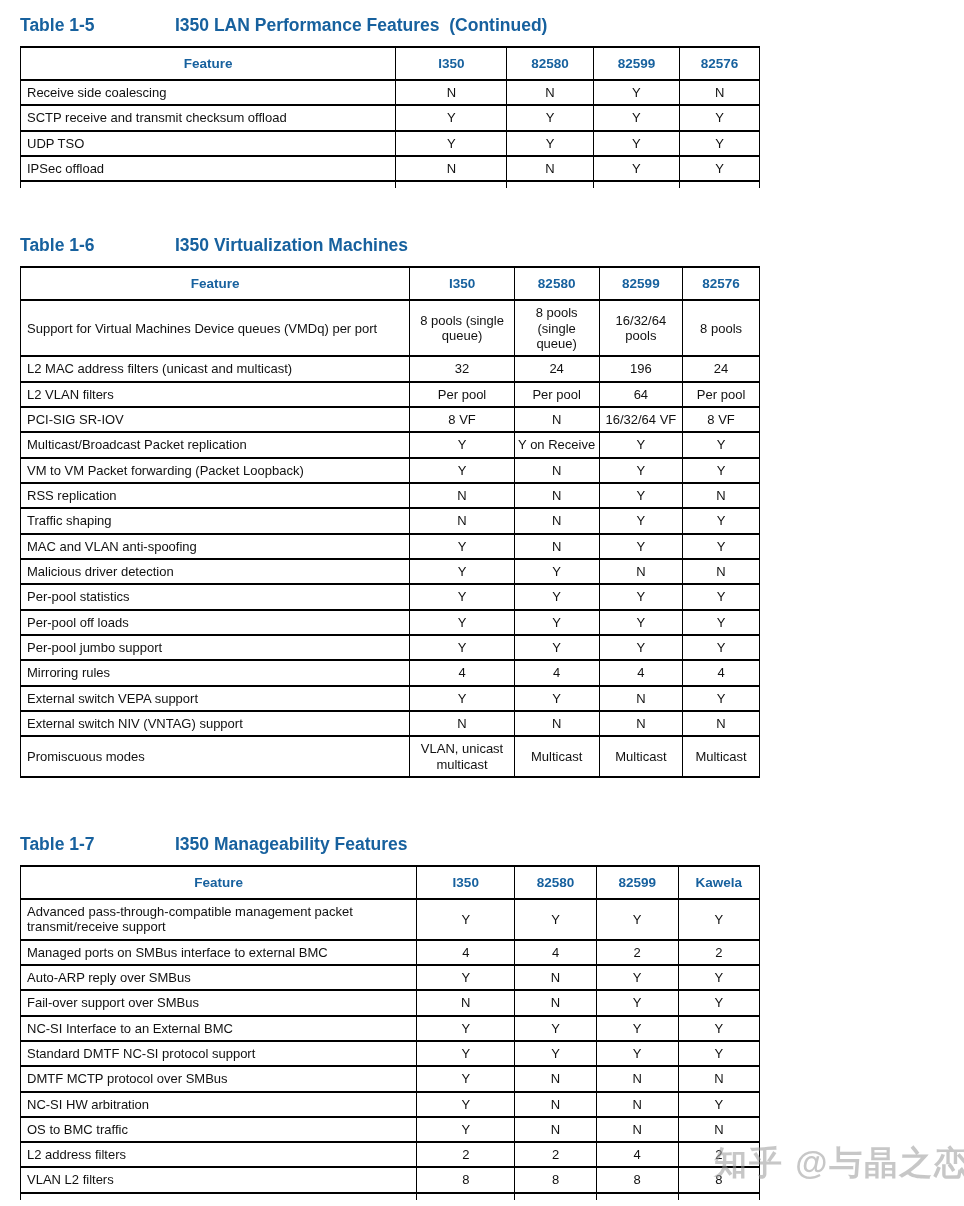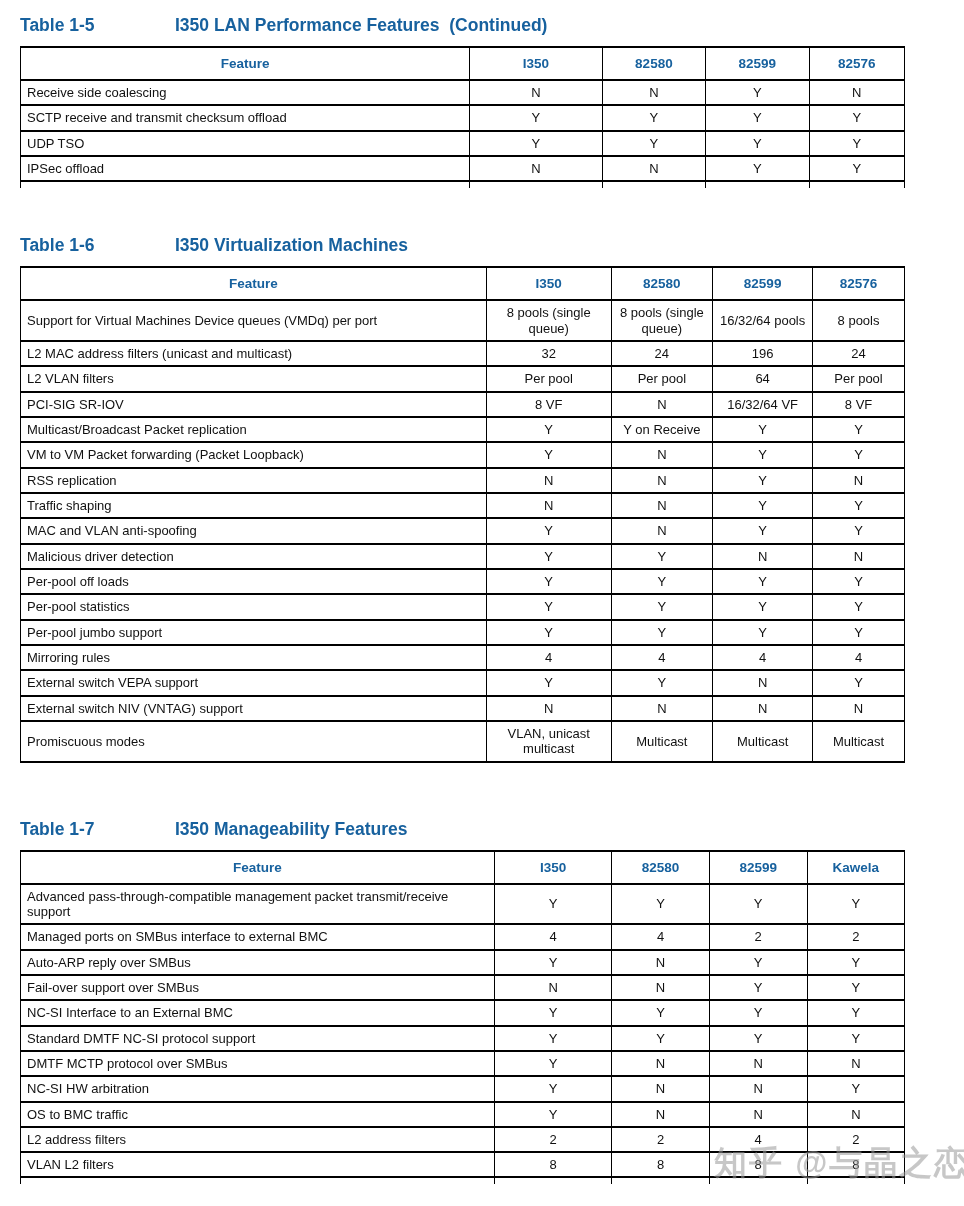--- a/index.html
+++ b/index.html
@@ -9,21 +9,21 @@
   }
   html,body{margin:0;padding:0;}
   body{
     width:964px;height:1206px;background:#ffffff;position:relative;overflow:hidden;
     font-family:"Liberation Sans","DejaVu Sans",sans-serif;color:var(--ink);
   }
   .page{padding:15px 0 0 20px;}
   .caption{display:flex;align-items:baseline;font-weight:bold;font-size:17.5px;color:var(--accent);margin:0 0 10px 0;gap:10px;}
   .caption .label{flex:0 0 145px;}
   .caption .title{white-space:pre-wrap;text-align:center;}
-  table.data-table{border-collapse:collapse;width:885px;table-layout:fixed;}
+  table.data-table{border-collapse:collapse;width:740px;table-layout:fixed;}
   table.data-table th{
     border:1px solid var(--line);border-top-width:2px;border-bottom-width:2px;
     color:var(--accent);font-weight:bold;font-size:13.5px;text-align:center;
     padding:8px 3px;background:#ffffff;
   }
   table.data-table td{
     border:1px solid var(--line);border-top-width:2px;border-bottom-width:2px;
     font-size:13px;line-height:1.18;text-align:center;vertical-align:middle;
     padding:4px 3px;background:#ffffff;
   }
@@ -194,28 +194,28 @@
               <td class="">Y</td>
             </tr>
             <tr>
               <td class="feature">Malicious driver detection</td>
               <td class="">Y</td>
               <td class="">Y</td>
               <td class="">N</td>
               <td class="">N</td>
             </tr>
             <tr>
+              <td class="feature">Per-pool statistics</td>
+              <td class="">Y</td>
+              <td class="">Y</td>
+              <td class="">Y</td>
+              <td class="">Y</td>
+            </tr>
+            <tr>
               <td class="feature">Per-pool off loads</td>
-              <td class="">Y</td>
-              <td class="">Y</td>
-              <td class="">Y</td>
-              <td class="">Y</td>
-            </tr>
-            <tr>
-              <td class="feature">Per-pool statistics</td>
               <td class="">Y</td>
               <td class="">Y</td>
               <td class="">Y</td>
               <td class="">Y</td>
             </tr>
             <tr>
               <td class="feature">Per-pool jumbo support</td>
               <td class="">Y</td>
               <td class="">Y</td>
               <td class="">Y</td>

